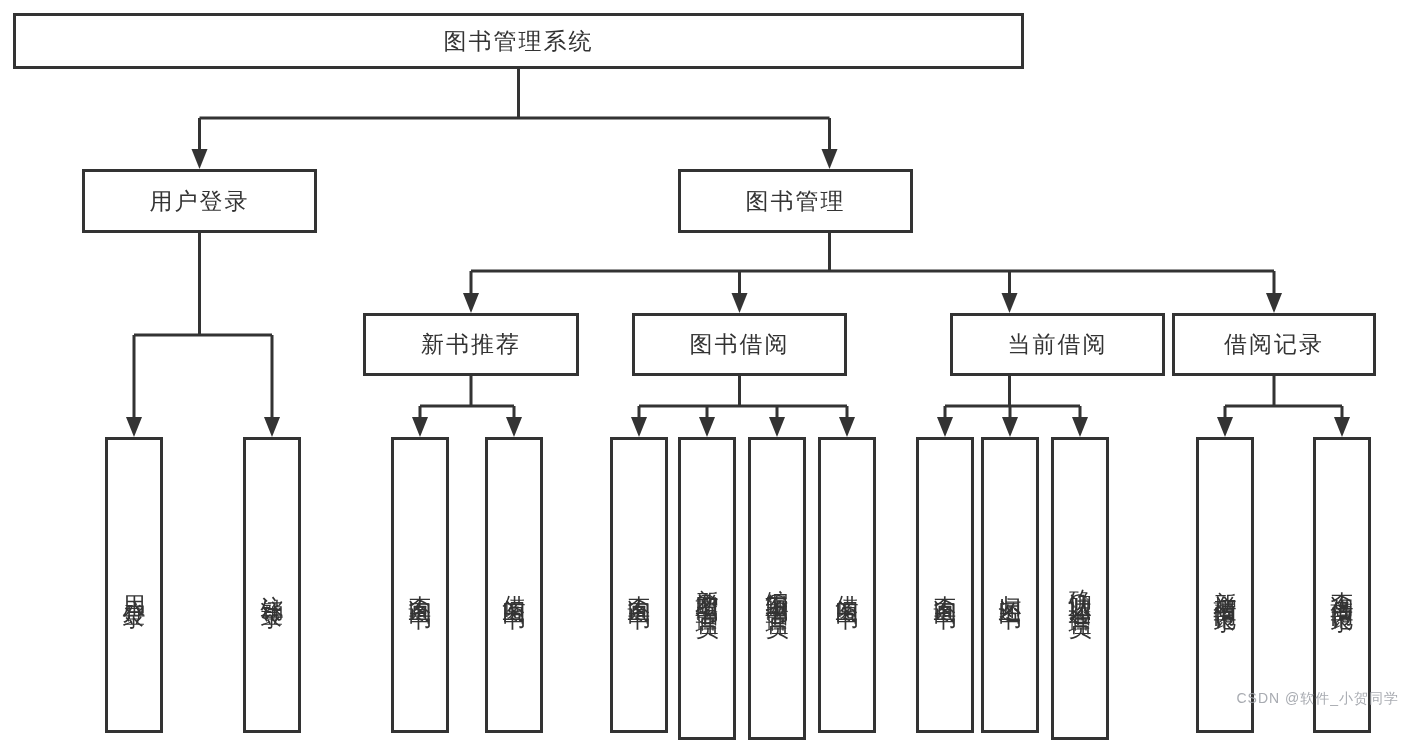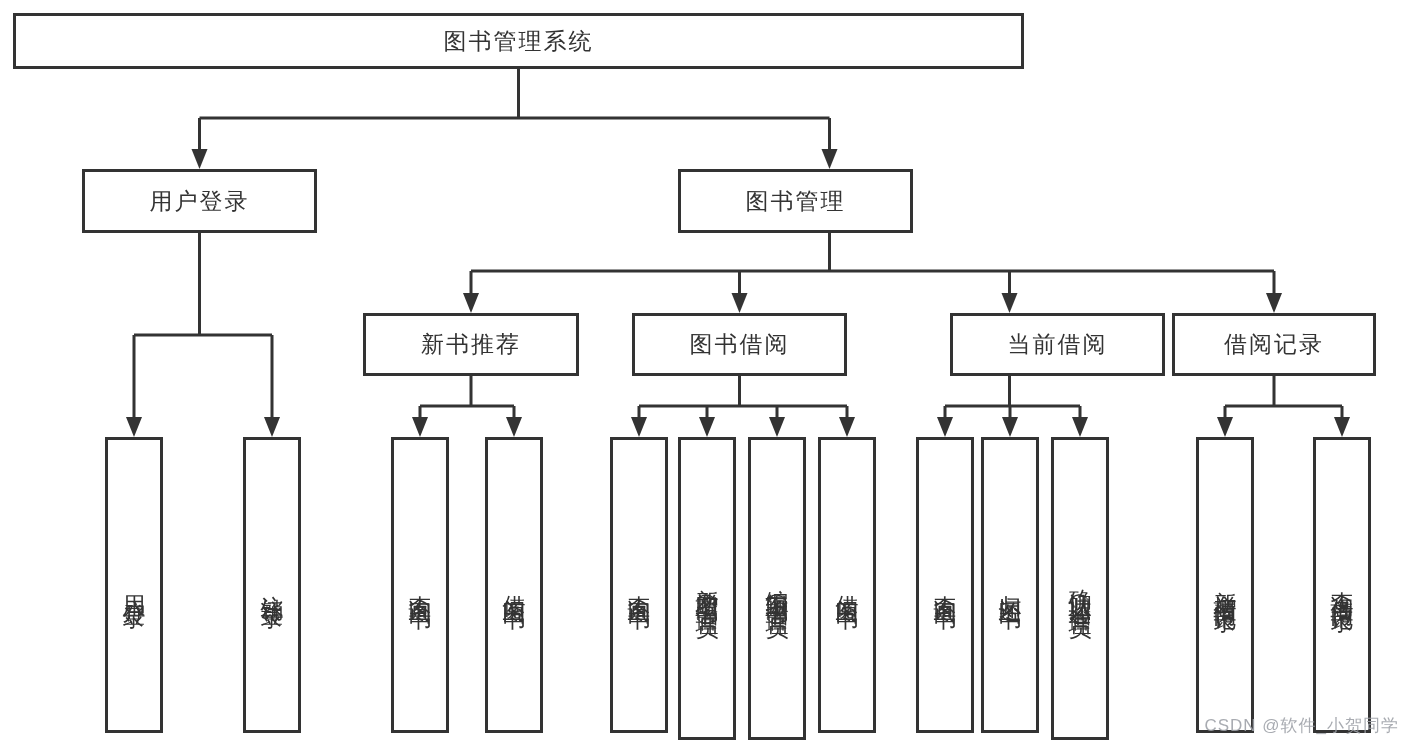--- a/index.html
+++ b/index.html
@@ -11,22 +11,22 @@
   .box{
     position:absolute;box-sizing:border-box;border:3px solid #333333;background:#ffffff;
     display:flex;align-items:center;justify-content:center;z-index:2;
   }
   .box.h span{font-size:23px;letter-spacing:2px;white-space:nowrap;}
   .box.leaf span{
     writing-mode:vertical-lr;text-orientation:mixed;
     font-size:23px;letter-spacing:4px;line-height:1;white-space:nowrap;
   }
   .watermark{
-    position:absolute;right:6px;top:714px;z-index:3;
-    font-size:17px;letter-spacing:1px;color:rgba(158,162,168,0.9);white-space:nowrap;
+    position:absolute;right:6px;top:690px;z-index:3;
+    font-size:14px;letter-spacing:1px;color:rgba(158,162,168,0.9);white-space:nowrap;
   }
 </style>
 </head>
 <body>
 
 <div class="canvas">
 
   <svg class="connector-layer" width="1405" height="747" viewBox="0 0 1405 747" xmlns="http://www.w3.org/2000/svg">
       <path d="M518.5 69 V118 M199.5 118 H829.5 M199.5 118 V153 M829.5 118 V153 M829.5 233 V271 M471 271 H1274 M471 271 V297 M739.5 271 V297 M1009.5 271 V297 M1274 271 V297 M199.5 233 V335 M134 335 H272 M134 335 V421 M272 335 V421 M471 376 V406 M420 406 H514 M420 406 V421 M514 406 V421 M739.5 376 V406 M639 406 H847 M639 406 V421 M707 406 V421 M777 406 V421 M847 406 V421 M1009.5 376 V406 M945 406 H1080 M945 406 V421 M1010 406 V421 M1080 406 V421 M1274 376 V406 M1225 406 H1342 M1225 406 V421 M1342 406 V421" fill="none" stroke="#333333" stroke-width="3"></path>
       <polygon points="191.5,149 207.5,149 199.5,169" fill="#333333"></polygon>

